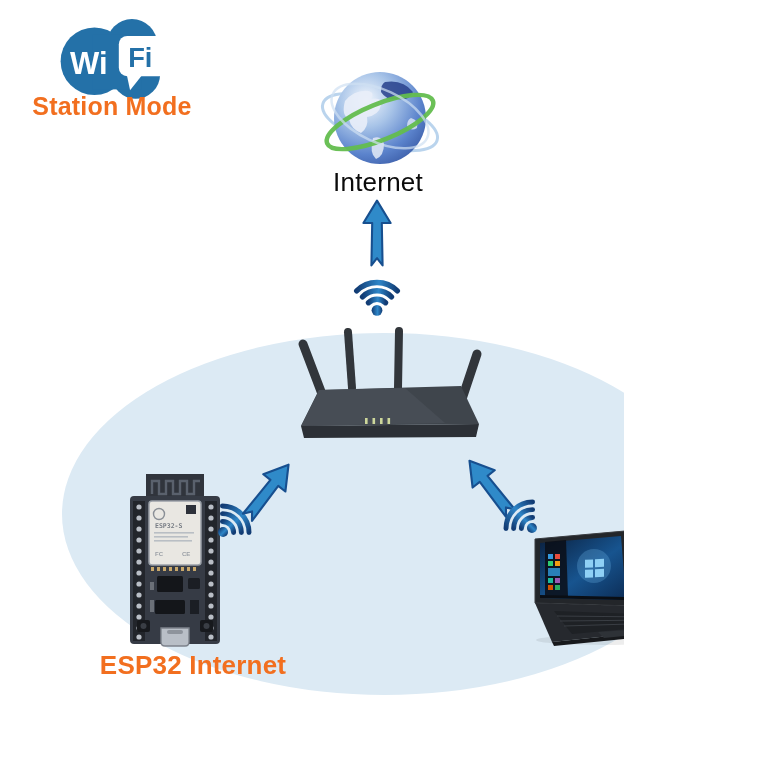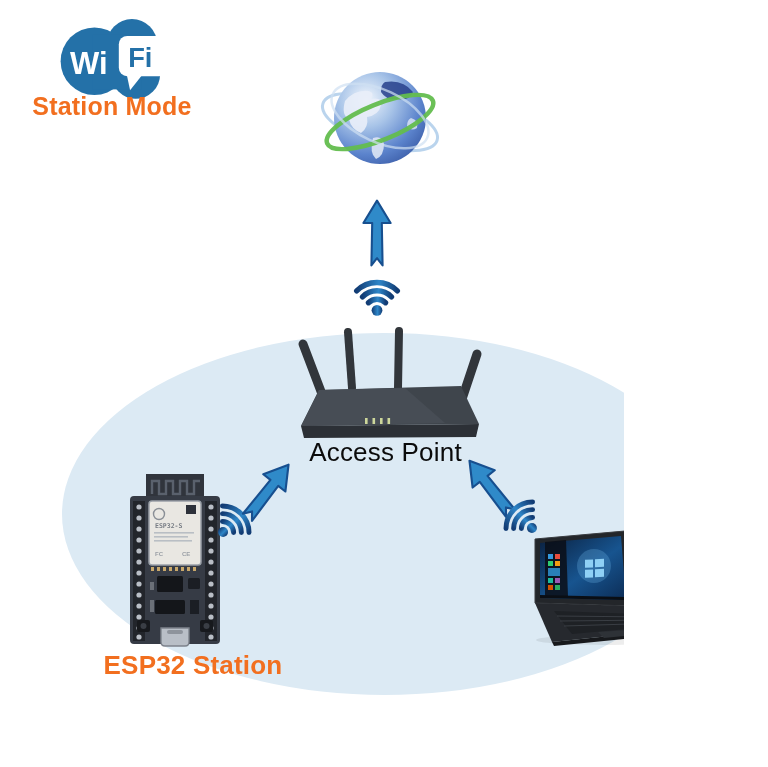--- a/index.html
+++ b/index.html
@@ -73,20 +73,21 @@
   <svg class="abs" style="left:325px;top:66px" width="115" height="110" viewBox="0 0 115 110">
     <ellipse cx="55" cy="56" rx="60" ry="23" transform="rotate(18 55 56)" fill="none" stroke="#a9c9e9" stroke-width="3" opacity="0.8"></ellipse>
     <circle cx="55" cy="52" r="46" fill="url(#globegrad)"></circle>
     <path d="M 20,35 q 10,-12 24,-10 q 6,2 2,8 q 12,-2 10,6 q -2,10 -14,12 q 2,10 -6,16 q -10,-4 -12,-14 q -8,-4 -4,-18 z" fill="#e8eef8" opacity="0.92"></path>
     <path d="M 48,72 q 9,-3 11,6 q 0,12 -8,15 q -7,-6 -3,-21 z" fill="#dde6f4" opacity="0.9"></path>
     <path d="M 60,16 q 18,-3 28,10 q -4,9 -15,7 q -11,2 -17,-7 q 0,-8 4,-10 z" fill="#27408b" opacity="0.85"></path>
     <path d="M 86,52 q 8,2 6,10 q -6,4 -10,-2 q 0,-6 4,-8 z" fill="#e8eef8" opacity="0.75"></path>
     <ellipse cx="55" cy="56" rx="57" ry="18" transform="rotate(-22 55 56)" fill="none" stroke="#63bd4e" stroke-width="4.5" opacity="0.95"></ellipse>
     <ellipse cx="55" cy="50" rx="52" ry="26" transform="rotate(25 55 50)" fill="none" stroke="#cfe0f2" stroke-width="2.5" opacity="0.7"></ellipse>
   </svg>
+  <div class="label" style="left:298px;top:167px;width:160px">Internet</div>
 
   <svg class="abs arrow" style="left:360px;top:199px" width="34" height="68" viewBox="0 0 40 85">
     <polygon points="20,2 37,30 26,30 27,83 20,74 13,83 14,30 3,30"></polygon>
   </svg>
 
   <svg class="abs wifi" style="left:349px;top:263px" width="56" height="52" viewBox="0 0 60 56">
     <path d="M 8.1,30.1 A 31,31 0 0 1 51.9,30.1"></path>
     <path d="M 14.4,36.4 A 22,22 0 0 1 45.6,36.4"></path>
     <path d="M 20.8,42.8 A 13,13 0 0 1 39.2,42.8"></path>
     <circle cx="30" cy="51" r="5.8"></circle>
@@ -104,21 +105,20 @@
       <polygon points="36,64 122,62 162,97 18,100" fill="#474d55"></polygon>
       <polygon points="18,100 196,98 193,111 21,112" fill="#2c3036"></polygon>
       <g fill="#cdd79b">
         <rect x="82" y="92" width="2.6" height="6"></rect>
         <rect x="89.5" y="92" width="2.6" height="6"></rect>
         <rect x="97" y="92" width="2.6" height="6"></rect>
         <rect x="104.5" y="92" width="2.6" height="6"></rect>
       </g>
     </g>
   </svg>
-  <div class="label" style="left:293px;top:437px;width:185px">Access Point</div>
 
   <svg class="abs" style="left:124px;top:472px" width="102" height="178" viewBox="0 0 102 178">
     <rect x="22" y="2" width="58" height="26" fill="#30343c"></rect>
     <path d="M 28,22 V 9 H 35 V 22 H 42 V 9 H 49 V 22 H 56 V 9 H 63 V 22 H 70 V 9 H 76" stroke="#5a616d" stroke-width="2.4" fill="none"></path>
     <rect x="6" y="24" width="90" height="148" rx="4" fill="#363b45"></rect>
     <g>
       <g fill="#22252b">
         <rect x="9" y="29" width="12" height="140"></rect>
         <rect x="81" y="29" width="12" height="140"></rect>
       </g>
@@ -196,21 +196,21 @@
     <path d="M 8.1,30.1 A 31,31 0 0 1 51.9,30.1"></path>
     <path d="M 14.4,36.4 A 22,22 0 0 1 45.6,36.4"></path>
     <path d="M 20.8,42.8 A 13,13 0 0 1 39.2,42.8"></path>
     <circle cx="30" cy="51" r="5.8"></circle>
   </svg>
 
   <svg class="abs arrow" style="left:251px;top:456px;transform:rotate(38deg)" width="34" height="70" viewBox="0 0 40 85">
     <polygon points="20,2 37,30 26,30 27,83 20,74 13,83 14,30 3,30"></polygon>
   </svg>
 
-  <div class="label orange" style="left:93px;top:650px;width:200px">ESP32 Station</div>
+  <div class="label orange" style="left:93px;top:650px;width:200px">ESP32 Internet</div>
 
   <svg class="abs arrow" style="left:473px;top:452px;transform:rotate(-38deg)" width="34" height="70" viewBox="0 0 40 85">
     <polygon points="20,2 37,30 26,30 27,83 20,74 13,83 14,30 3,30"></polygon>
   </svg>
 
   <svg class="abs wifi" style="left:492px;top:490px;transform:rotate(-45deg)" width="52" height="48" viewBox="0 0 60 56">
     <path d="M 8.1,30.1 A 31,31 0 0 1 51.9,30.1"></path>
     <path d="M 14.4,36.4 A 22,22 0 0 1 45.6,36.4"></path>
     <path d="M 20.8,42.8 A 13,13 0 0 1 39.2,42.8"></path>
     <circle cx="30" cy="51" r="5.8"></circle>

